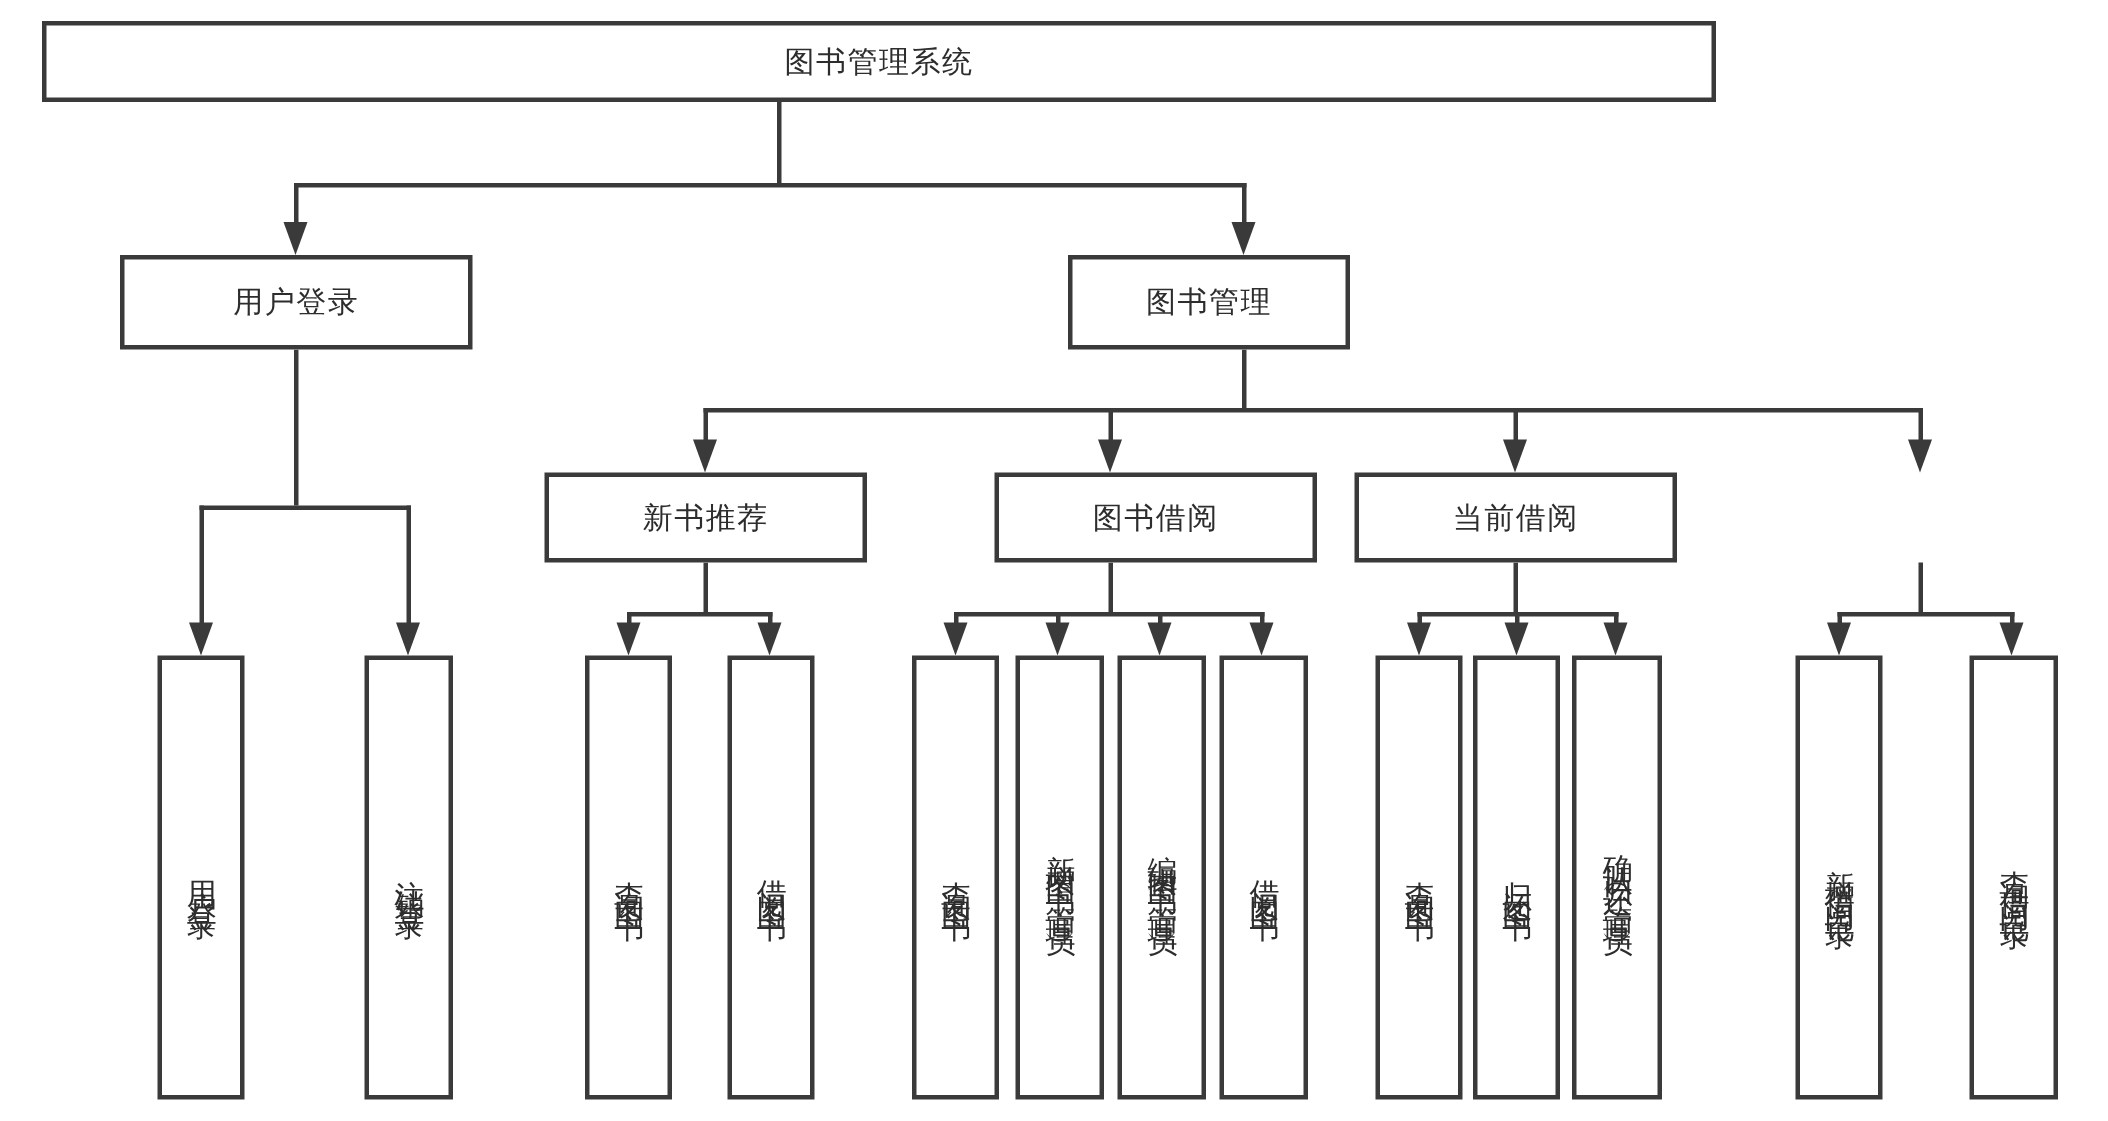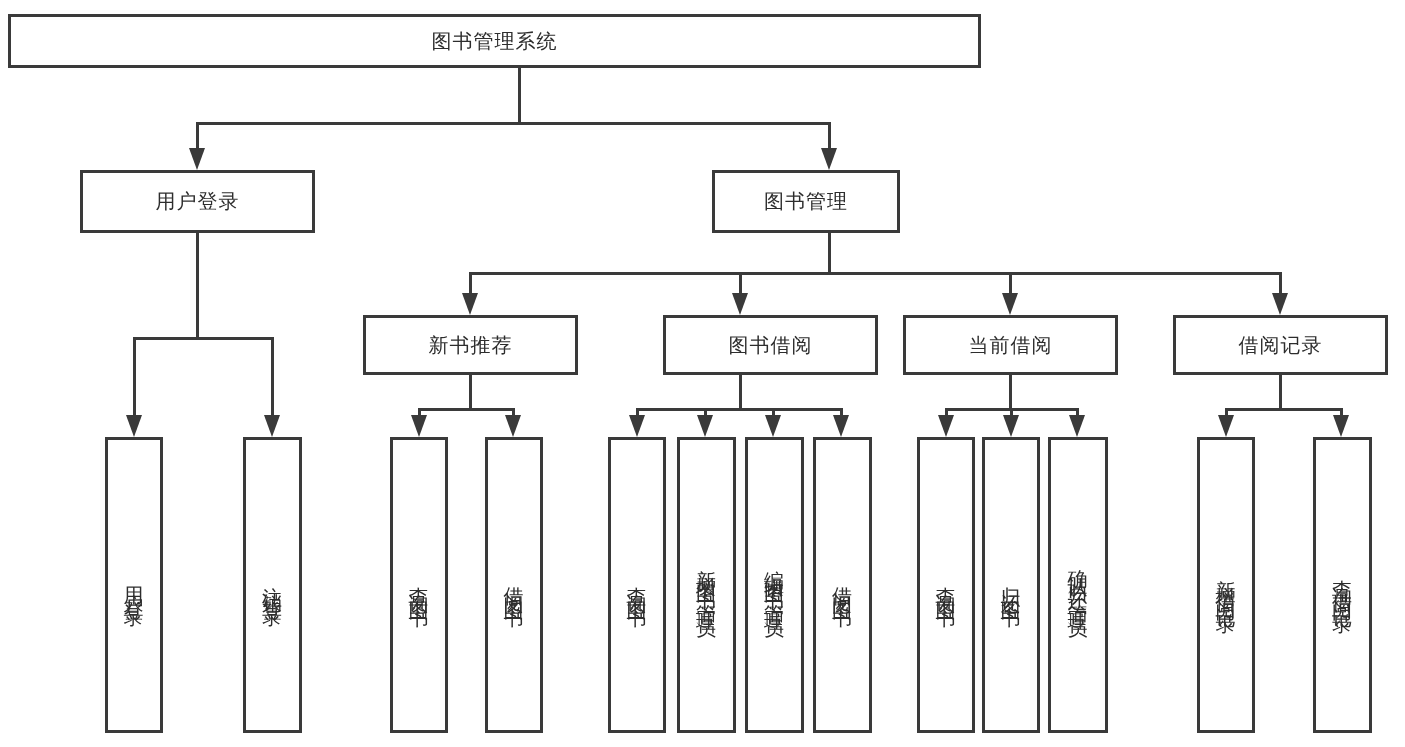--- a/index.html
+++ b/index.html
@@ -62,21 +62,21 @@
     text-shadow:1px 1px 0 #efefef;
     white-space:nowrap;
     z-index:3;
   }
 </style>
 </head>
 <body>
 
 <div class="canvas">
 
-  <div class="node" style="left:8px;top:14px;width:973px;height:54px">
+  <div class="node" style="left:28px;top:14px;width:1116px;height:54px">
     <span>图书管理系统</span>
   </div>
 
   <div class="vline" style="left:518px;top:68px;width:3px;height:54px"></div>
   <div class="hline" style="left:196px;top:122px;width:635px;height:3px"></div>
   <div class="vline" style="left:196px;top:122px;width:3px;height:30px"></div>
   <div class="arrow" style="left:189px;top:148px"></div>
   <div class="vline" style="left:828px;top:122px;width:3px;height:30px"></div>
   <div class="arrow" style="left:821px;top:148px"></div>
 
@@ -106,23 +106,20 @@
   <div class="arrow" style="left:1272px;top:293px"></div>
 
   <div class="node" style="left:363px;top:315px;width:215px;height:60px">
     <span>新书推荐</span>
   </div>
   <div class="node" style="left:663px;top:315px;width:215px;height:60px">
     <span>图书借阅</span>
   </div>
   <div class="node" style="left:903px;top:315px;width:215px;height:60px">
     <span>当前借阅</span>
-  </div>
-  <div class="node" style="left:1173px;top:315px;width:215px;height:60px">
-    <span>借阅记录</span>
   </div>
 
   <div class="vline" style="left:469px;top:375px;width:3px;height:33px"></div>
   <div class="hline" style="left:418px;top:408px;width:97px;height:3px"></div>
   <div class="vline" style="left:418px;top:408px;width:3px;height:13px"></div>
   <div class="arrow" style="left:411px;top:415px"></div>
   <div class="vline" style="left:512px;top:408px;width:3px;height:13px"></div>
   <div class="arrow" style="left:505px;top:415px"></div>
 
   <div class="vline" style="left:739px;top:375px;width:3px;height:33px"></div>

